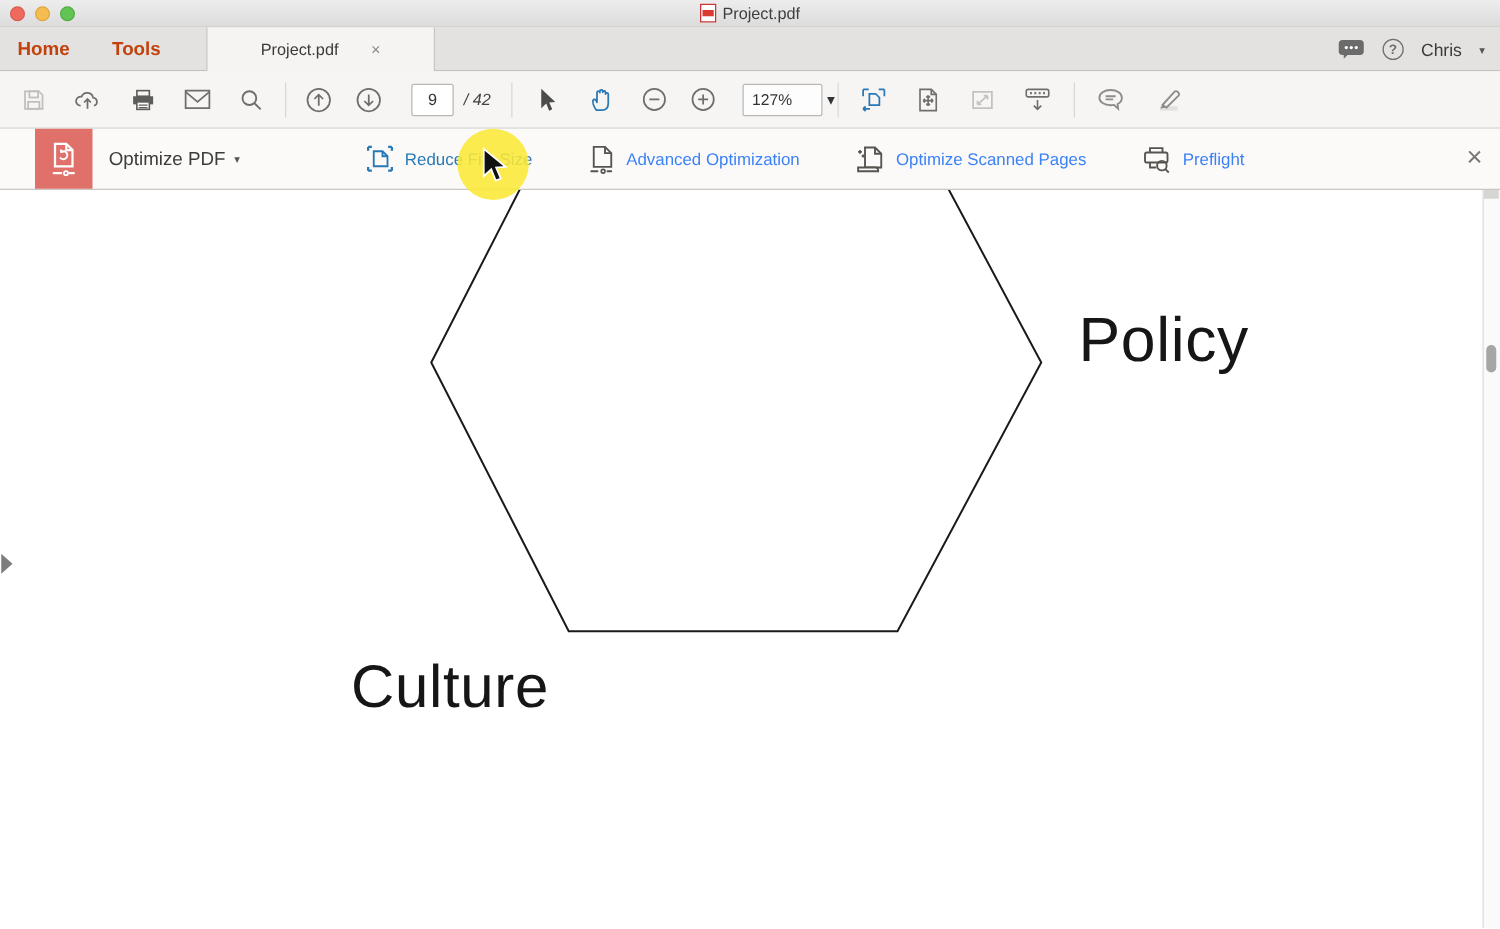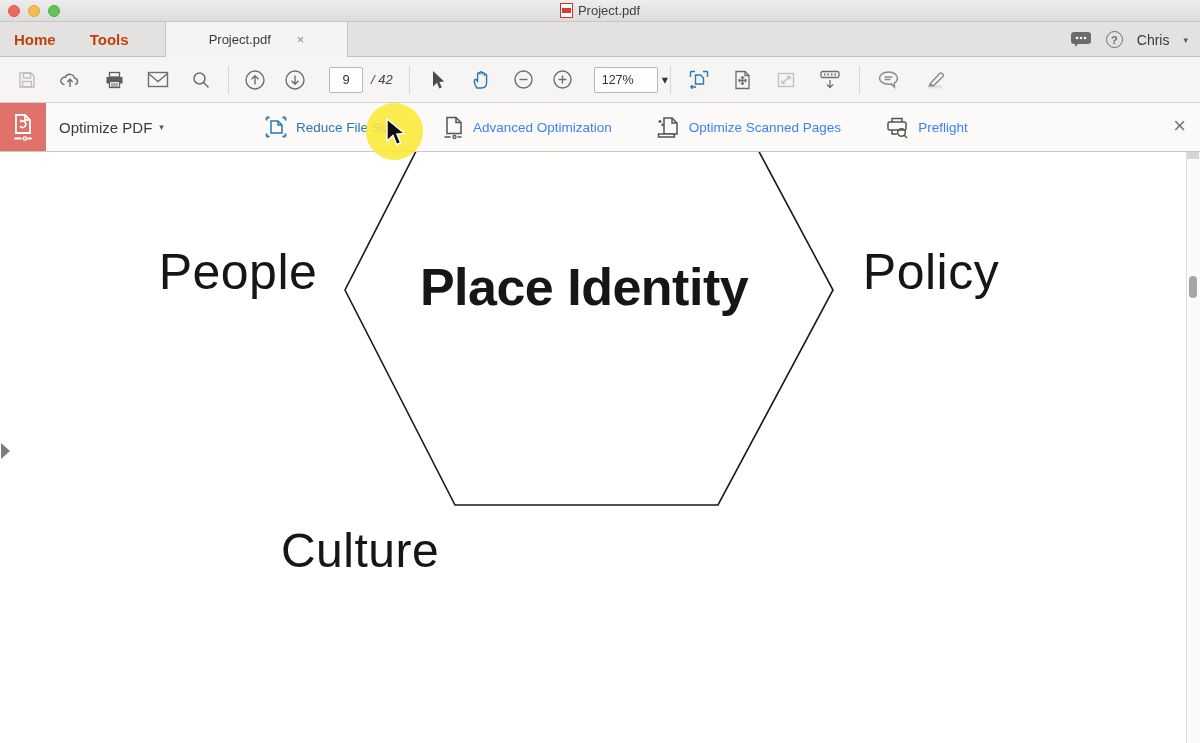--- a/index.html
+++ b/index.html
@@ -44,21 +44,21 @@
   .sep { width:1px; height:28px; background:#d8d7d4; margin:0 6px; }
   .page-box { width:34px; height:26px; background:#fff; border:1px solid #b9b8b6; border-radius:2px;
     font-size:13px; color:#333; text-align:center; margin-left:14px; }
   .page-total { font-size:13px; color:#444; margin:0 10px 0 8px;font-style:italic; }
   .zoom-box { width:64px; height:26px; background:#fdfdfd; border:1px solid #b9b8b6; border-radius:2px;
     display:flex; align-items:center; justify-content:space-between; padding:0 7px; margin-left:12px;gap:28px; }
   .zoom-box span { font-size:12.5px; color:#333; }
 
   
   .optbar { position:absolute; top:103px; left:0; width:1200px; height:49px;
-    background:#fbfaf9; border-bottom:1px solid #c9c8c6; display:flex; align-items:center; }
+    background:#fbfaf9; border-bottom:1px solid #c9c8c6; display:flex; align-items:center;padding-left:28px; }
   .opt-red { width:46px; height:48px; background:#e0716a; display:flex; align-items:center; justify-content:center; flex:none; }
   .opt-title { display:flex; align-items:center; gap:7px; margin-left:13px; }
   .opt-title span.lbl { font-size:15px; color:#3c3c3c; }
   .opt-tools { display:flex; align-items:center; gap:44px; margin-left:100px; }
   .opt-item { display:flex; align-items:center; gap:8px; }
   .opt-item .lbl { font-size:13.5px; color:#3b82f6; }
   .opt-item.primary .lbl { color:#2878b5; }
   .opt-close { position:absolute; right:14px; top:12px; font-size:22px; font-weight:300; color:#777; line-height:1; }
 
   
@@ -301,22 +301,20 @@
         <span class="lbl">Preflight</span>
       </div>
     </div>
     <div class="opt-close">×</div>
   </div>
 
   <div class="doc">
     <svg class="hex-svg" width="1200" height="591" viewBox="0 152 1200 591">
       <polygon points="455,75 718,75 833,290 718,505 455,505 345,290" fill="none" stroke="#1a1a1a" stroke-width="1.6"></polygon>
     </svg>
-    <div class="dlabel big" style="left:238px; top:120px;">People</div>
-    <div class="dlabel center-title" style="left:584px; top:135px;">Place Identity</div>
     <div class="dlabel big" style="left:931px; top:120px;">Policy</div>
     <div class="dlabel mid" style="left:360px; top:398px;">Culture</div>
     <div class="nav-toggle"></div>
     <div class="scrolltrack">
       <div class="scrollcap"></div>
       <div class="scrollthumb"></div>
     </div>
   </div>
 
   <div class="click-highlight"></div>

